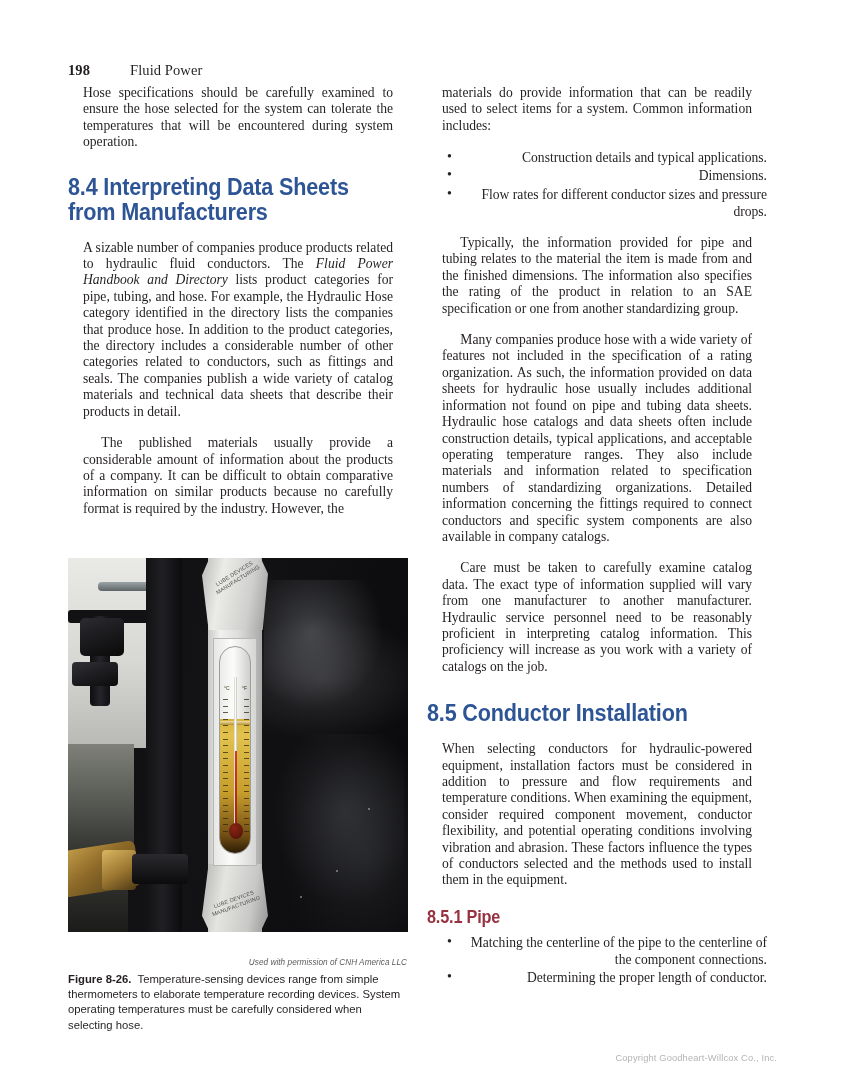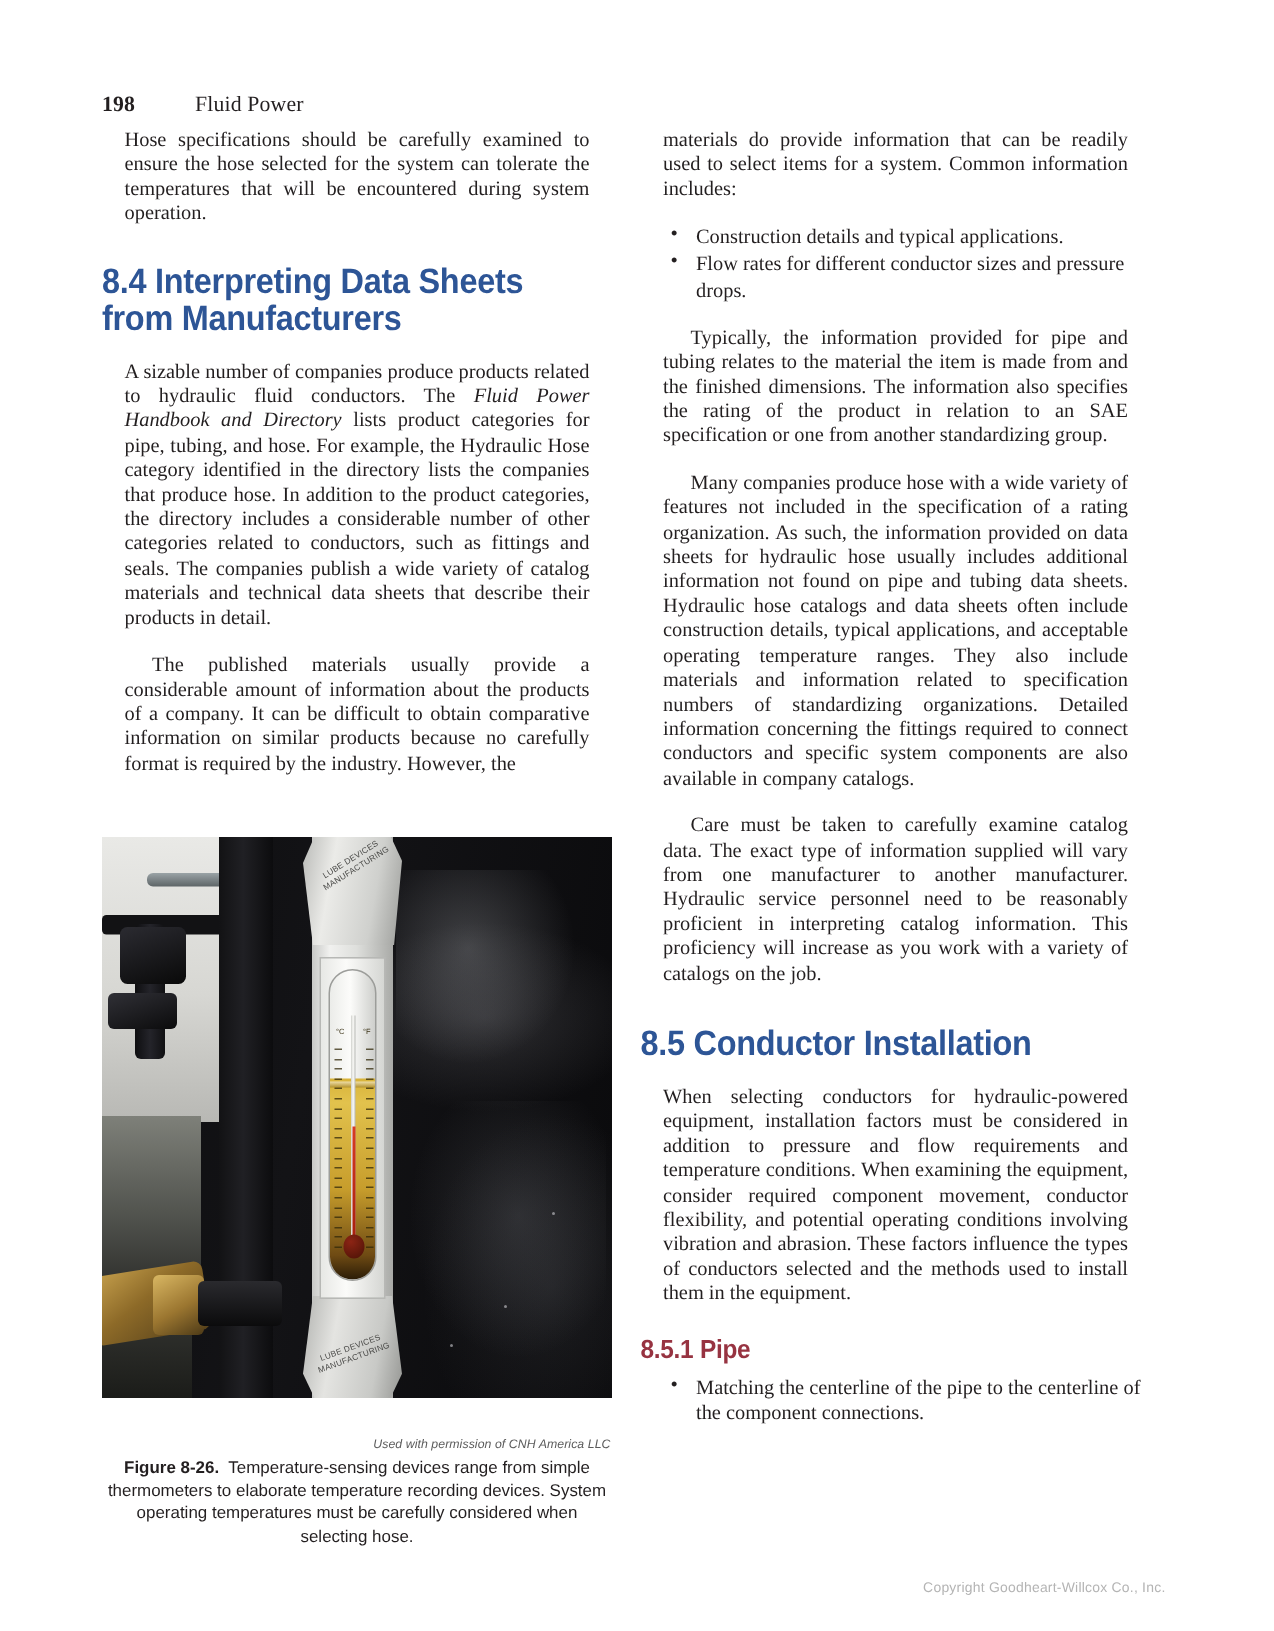--- a/index.html
+++ b/index.html
@@ -98,20 +98,21 @@
     margin: 4px 0 2px 0;
     padding: 0 0 0 20px;
     text-align: left;
   }
   ul.bullets li {
     position: relative;
     padding-left: 17px;
     margin-bottom: 1px;
     font-size: 13.6px;
     line-height: 17.2px;
+    text-align: right;
   }
   ul.bullets li::before {
     content: "\2022";
     position: absolute;
     left: 0;
     top: -1px;
     font-size: 14px;
     color: #231f20;
   }
 
@@ -376,21 +377,21 @@
     padding: 3px 1px 0 0;
     letter-spacing: 0.05px;
     margin-top: 23px;
   }
   .fig-caption {
     font-family: "Liberation Sans", sans-serif;
     font-size: 11.3px;
     line-height: 15.2px;
     color: #231f20;
     padding-top: 5px;
-    text-align: center;
+    text-align: left;
   }
   .fig-caption .fig-label {
     font-weight: bold;
   }
 
   
   .footer {
     position: absolute;
     right: 72px;
     bottom: 24px;
@@ -420,36 +421,38 @@
 
     <p class="indent">The published materials usually provide a considerable amount of information about the products of a company. It can be difficult to obtain comparative information on similar products because no carefully format is required by the industry. However, the</p>
   </div>
 
   <div class="col col-right">
 
     <p>materials do provide information that can be readily used to select items for a system. Common information includes:</p>
 
     <ul class="bullets">
       <li>Construction details and typical applications.</li>
+      <li>Dimensions.</li>
       <li>Flow rates for different conductor sizes and pressure drops.</li>
     </ul>
 
     <p class="indent">Typically, the information provided for pipe and tubing relates to the material the item is made from and the finished dimensions. The information also specifies the rating of the product in relation to an SAE specification or one from another standardizing group.</p>
     <p class="indent">Many companies produce hose with a wide variety of features not included in the specification of a rating organization. As such, the information provided on data sheets for hydraulic hose usually includes additional information not found on pipe and tubing data sheets. Hydraulic hose catalogs and data sheets often include construction details, typical applications, and acceptable operating temperature ranges. They also include materials and information related to specification numbers of standardizing organizations. Detailed information concerning the fittings required to connect conductors and specific system components are also available in company catalogs.</p>
     <p class="indent">Care must be taken to carefully examine catalog data. The exact type of information supplied will vary from one manufacturer to another manufacturer. Hydraulic service personnel need to be reasonably proficient in interpreting catalog information. This proficiency will increase as you work with a variety of catalogs on the job.</p>
 
     <h2 class="sec-head tight-top">8.5 Conductor Installation</h2>
 
     <p>When selecting conductors for hydraulic-powered equipment, installation factors must be considered in addition to pressure and flow requirements and temperature conditions. When examining the equipment, consider required component movement, conductor flexibility, and potential operating conditions involving vibration and abrasion. These factors influence the types of conductors selected and the methods used to install them in the equipment.</p>
 
     <h3 class="sub-head">8.5.1 Pipe</h3>
 
 
     <ul class="bullets">
       <li>Matching the centerline of the pipe to the centerline of the component connections.</li>
+      <li>Determining the proper length of conductor.</li>
     </ul>
   </div>
 
   <div class="figure-block">
 
     <div class="photo" aria-label="Sight-glass level and temperature gauge with amber hydraulic fluid mounted on a black reservoir">
       <div class="tank"></div>
       <div class="backwall"></div>
       <div class="backwall-2"></div>
       <div class="backwall-3"></div>

